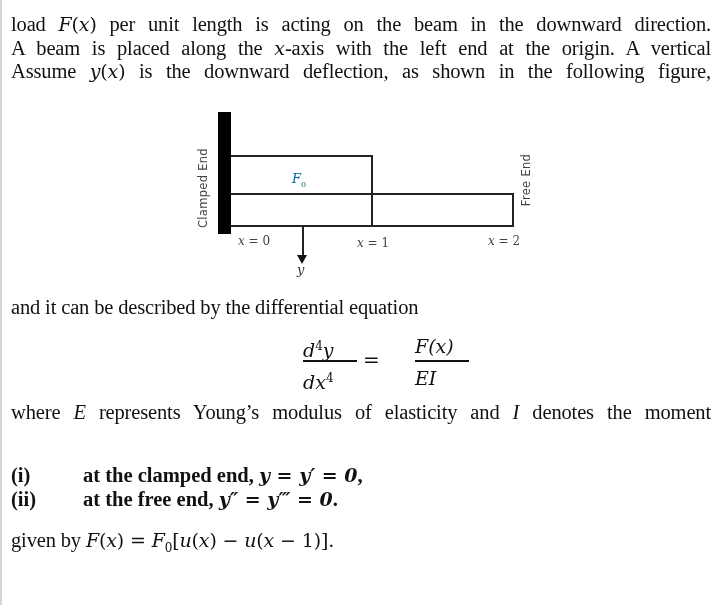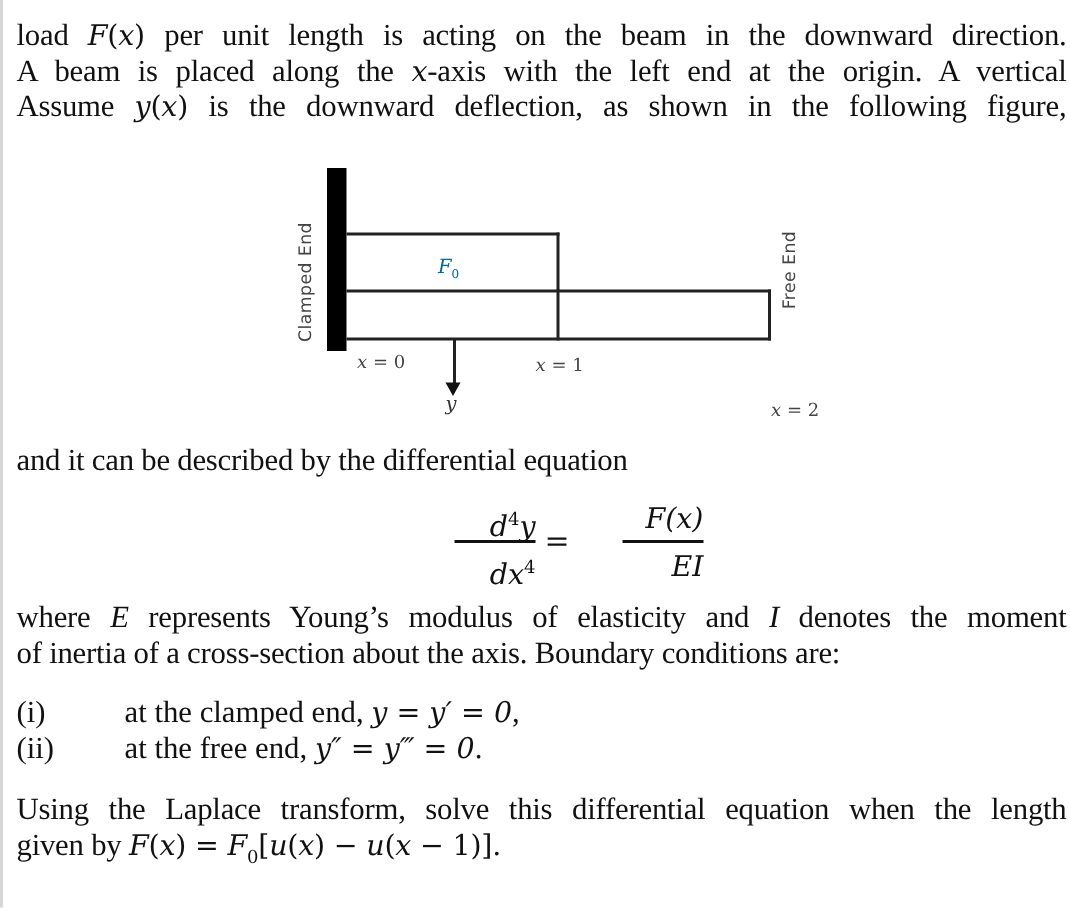--- a/index.html
+++ b/index.html
@@ -38,28 +38,28 @@
   }
   .fig-label { position: absolute; font-family: "DejaVu Serif", serif; font-size: 12px; color: #444; white-space: nowrap; }
   .fig-label i { font-style: italic; }
   .f0-label { position: absolute; left: 292px; top: 171px; font-family: "DejaVu Serif", serif; font-size: 13px; font-style: italic; color: #0369a1; }
   .f0-label sub { font-style: normal; font-size: 8px; }
   .y-arrow-line { position: absolute; left: 302px; top: 226px; width: 1.5px; height: 30px; background: #222; }
   .y-arrow-head { position: absolute; left: 297px; top: 255px; width: 0; height: 0; border-left: 5.5px solid transparent; border-right: 5.5px solid transparent; border-top: 9px solid #111; }
   .y-label { position: absolute; left: 297px; top: 262px; font-family: "DejaVu Serif", serif; font-style: italic; font-size: 13px; color: #333; }
   
   .equation { position: absolute; left: 303px; top: 333px; height: 64px; width: 120px; font-family: "DejaVu Serif", serif; font-style: italic; font-size: 19px; }
-  .frac { position: absolute; top: 0; text-align: right; }
+  .frac { position: absolute; top: 0; text-align: left; }
   .frac .num { display: block; height: 27px; line-height: 27px; }
   .frac .bar { display: block; height: 1.6px; background: #111; margin: 0; }
   .frac .den { display: block; height: 30px; line-height: 32px; }
   .frac sup { font-size: 12px; font-style: normal; vertical-align: 7px; }
   .eq-sign { position: absolute; left: 60px; top: 15px; font-style: normal; font-size: 20px; }
   
-  .bc-item { position: absolute; left: 11px; font-size: 20.5px; line-height: 23.5px; white-space: nowrap; }
+  .bc-item { position: absolute; left: 11px; font-size: 20.5px; line-height: 23.5px; white-space: nowrap; font-weight: bold; }
   .bc-num { display: inline-block; width: 72px; }
 </style>
 </head>
 <body>
 
 <div class="left-rule"></div>
 
 <div class="para" style="top:13px;">
   <span class="justify-line"><span>load </span><i class="mi">F</i><span class="mu">(</span><i class="mi">x</i><span class="mu">)</span><span> per unit length is acting on the beam in the downward direction.</span></span>
   <span class="justify-line"><span>A  beam is placed along the </span><i class="mi">x</i><span>-axis with the left end at the origin. A vertical</span></span>
@@ -70,21 +70,21 @@
   <div class="rot-label" style="left:163px; top:181px; width:80px; text-align:center;">Clamped End</div>
   <div class="wall"></div>
   <div class="load-rect"></div>
   <div class="f0-label"><span>F</span><sub>0</sub></div>
   <div class="beam-rect"></div>
   <div class="beam-divider"></div>
   <div class="rot-label" style="left:496px; top:173px; width:60px; text-align:center;">Free End</div>
 
   <div class="fig-label" style="left:238px; top:234px;"><i>x</i><span> = 0</span></div>
   <div class="fig-label" style="left:357px; top:236px;"><i>x</i><span> = 1</span></div>
-  <div class="fig-label" style="left:514px; top:234px;margin-top:32px;"><i>x</i><span> = 2</span></div>
+  <div class="fig-label" style="left:488px; top:234px;"><i>x</i><span> = 2</span></div>
 
   <div class="y-arrow-line"></div>
   <div class="y-arrow-head"></div>
   <div class="y-label">y</div>
 </div>
 
 <div class="para" style="top:296px;">
   <span class="line">and it can be described by the differential equation</span>
 </div>
 
@@ -97,26 +97,24 @@
   <div class="eq-sign">=</div>
   <div class="frac" style="left:64px; width:54px;margin-left:48px;">
     <span class="num">F(x)</span>
     <span class="bar"></span>
     <span class="den">EI</span>
   </div>
 </div>
 
 <div class="para" style="top:401px;">
   <span class="justify-line"><span>where </span><i>E</i><span> represents Young’s modulus of elasticity and </span><i>I</i><span> denotes the moment</span></span>
-  <span class="line">of inertia of a cross-section about the axis. Boundary conditions are:</span>
 </div>
 
 <div class="bc-item" style="top:464px;">
   <span class="bc-num">(i)</span><span>at the clamped end, </span><span class="mi">y = y′ = 0</span><span>,</span>
 </div>
 <div class="bc-item" style="top:488px;">
   <span class="bc-num">(ii)</span><span>at the free end, </span><span class="mi">y″ = y‴ = 0</span><span>.</span>
 </div>
 
 <div class="para" style="top:529px;">
-  <span class="justify-line">Using the Laplace transform, solve this differential equation when the length</span>
   <span class="line"><span>given by </span><i class="mi">F</i><span class="mu">(</span><i class="mi">x</i><span class="mu">) = </span><i class="mi">F</i><sub class="mu" style="font-size:12px;">0</sub><span class="mu">[</span><i class="mi">u</i><span class="mu">(</span><i class="mi">x</i><span class="mu">) − </span><i class="mi">u</i><span class="mu">(</span><i class="mi">x</i><span class="mu"> − 1)].</span></span>
 </div>
 
 </body></html>

